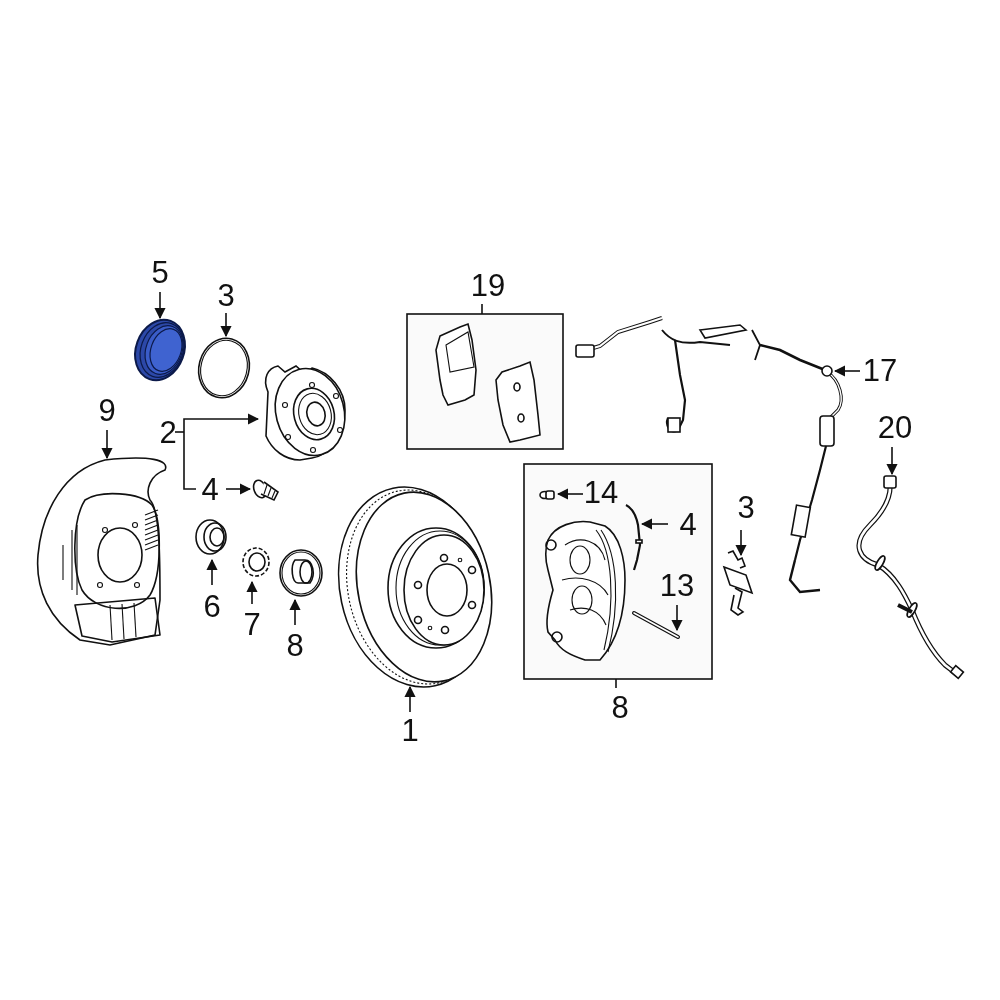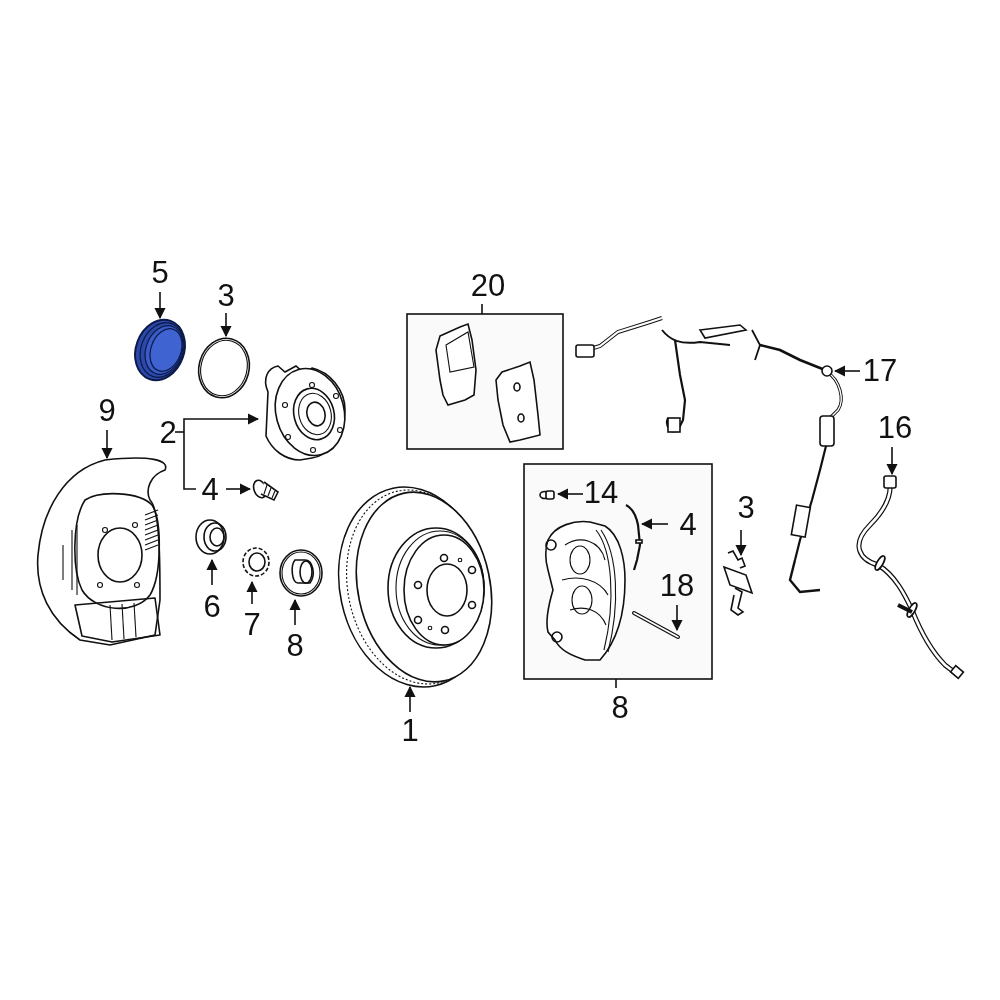--- a/index.html
+++ b/index.html
@@ -225,19 +225,19 @@
 <div class="callout" style="left:168px;top:432px">2</div>
 <div class="callout" style="left:226px;top:295px">3</div>
 <div class="callout" style="left:210px;top:489px">4</div>
 <div class="callout" style="left:160px;top:272px">5</div>
 <div class="callout" style="left:212px;top:606px">6</div>
 <div class="callout" style="left:252px;top:624px">7</div>
 <div class="callout" style="left:295px;top:645px">8</div>
 <div class="callout" style="left:107px;top:410px">9</div>
 <div class="callout" style="left:620px;top:707px">8</div>
 <div class="callout" style="left:601px;top:492px">14</div>
-<div class="callout" style="left:488px;top:285px">20</div>
-<div class="callout" style="left:677px;top:585px">18</div>
+<div class="callout" style="left:488px;top:285px">19</div>
+<div class="callout" style="left:677px;top:585px">13</div>
 <div class="callout" style="left:688px;top:524px">4</div>
 <div class="callout" style="left:746px;top:507px">3</div>
-<div class="callout" style="left:895px;top:427px">16</div>
+<div class="callout" style="left:895px;top:427px">20</div>
 <div class="callout" style="left:880px;top:370px">17</div>
 </div>
 
 </body></html>

